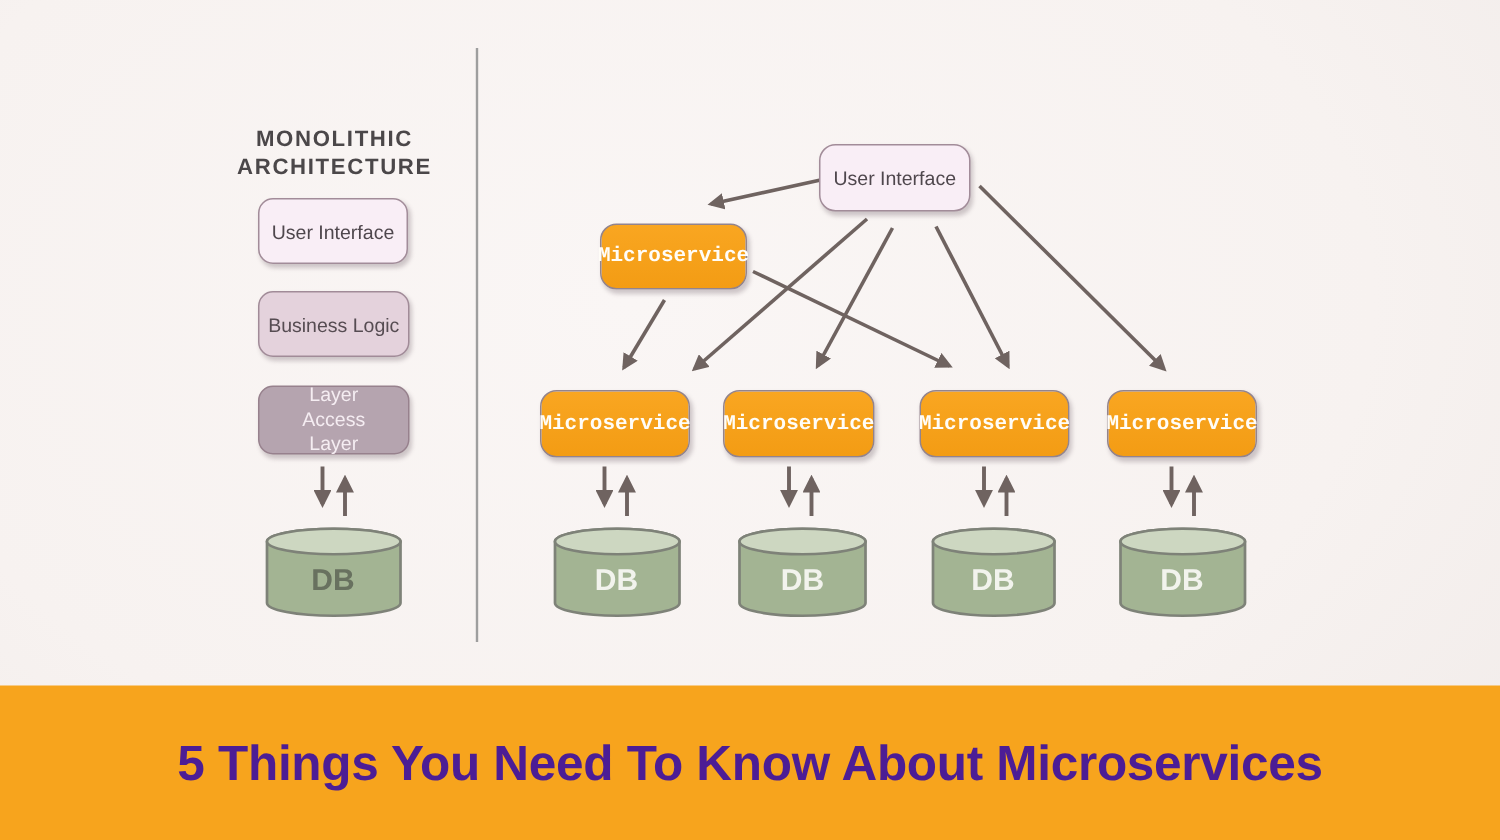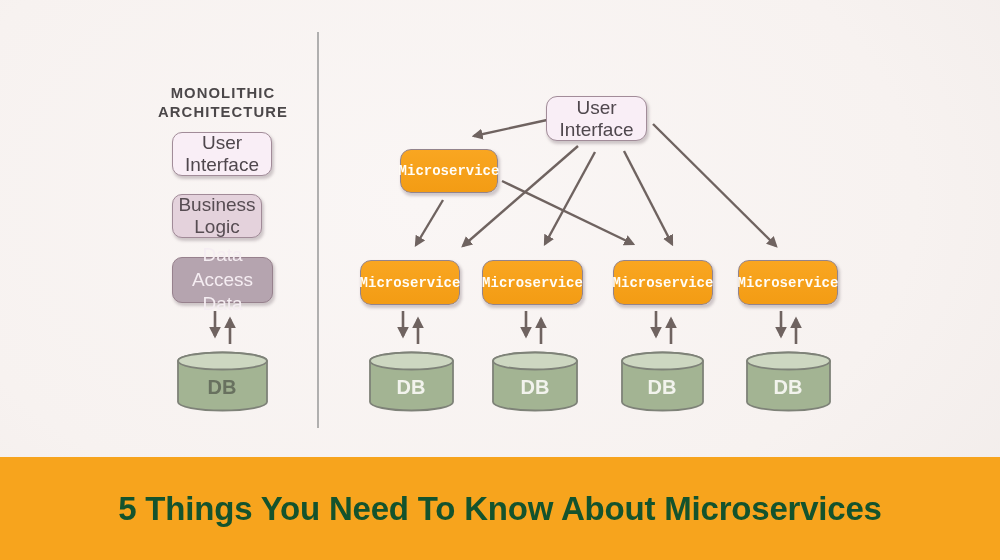--- a/index.html
+++ b/index.html
@@ -10,38 +10,38 @@
     background: radial-gradient(ellipse 900px 600px at 42% 36%, #faf6f5 0%, #f7f2f0 55%, #efe9e7 100%);
   }
   svg.layer { position:absolute; left:0; top:0; width:1000px; height:560px; }
 
   .arch-title {
     position:absolute; font-weight:700; font-size:14.8px; letter-spacing:1.1px;
     color:#4b4749; text-align:center; line-height:19px; white-space:pre-line;
   }
   .node {
     position:absolute; display:flex; align-items:center; justify-content:center;
-    text-align:center; border-radius:10px; font-size:19px;
+    text-align:center; border-radius:10px; font-size:13px;
     box-shadow:1.5px 2.5px 3px rgba(95,75,85,.28);
   }
   .pink      { background:#f9eef6; border:1.8px solid #a28c99; color:#4f474d; }
   .mauve     { background:#e4d2dc; border:1.8px solid #a18b98; color:#564c52; }
   .graymauve { background:#b5a4af; border:1.8px solid #97818d; color:#f5edf2; line-height:1.3; padding:0 14px; }
   .orange    { background:linear-gradient(#f9a621, #f39c14); border:1.8px solid #93848d;
                color:#fffdf8; font-weight:700; font-size:14px; border-radius:11px;font-family:Liberation Mono, monospace; }
   .db-label  { position:absolute; font-weight:700; font-size:20px; text-align:center; width:70px; }
   .db-dark   { color:#68715f; }
   .db-light  { color:#f2f3ed; }
 
   #banner {
     position:absolute; left:0; top:457px; width:1000px; height:103px;
     display:flex; align-items:center; justify-content:center;
   }
   #banner-text {
-    font-weight:700; font-size:33px; letter-spacing:-0.2px; color:#14532d;
+    font-weight:700; font-size:33px; letter-spacing:-0.2px; color:#4c1d95;
   }
 </style>
 </head>
 <body>
 
 <div id="stage">
 
   <svg class="layer">
     <defs>
       <marker id="ah" markerWidth="4.6" markerHeight="4.6" refX="3.6" refY="2.3" orient="auto" markerUnits="strokeWidth">
@@ -101,22 +101,22 @@
         <path d="M747,361 V402 A41.5,8.5 0 0 0 830,402 V361 A41.5,8.5 0 0 0 747,361 Z" fill="#a3b493"></path>
         <ellipse cx="788.5" cy="361" rx="41.5" ry="8.5" fill="#cdd7c1"></ellipse>
       </g>
     </g>
   </svg>
 
   <div class="arch-title" style="left:120px; top:40px; width:206px;margin-top:44px;">MONOLITHIC
 ARCHITECTURE</div>
 
   <div class="node pink" style="left:172px; top:132px; width:100px; height:44px;">User Interface</div>
-  <div class="node mauve" style="left:172px; top:194px; width:90px; height:44px;">Business Logic</div>
-  <div class="node graymauve" style="left:172px; top:257px; width:101px; height:46px;">Data Access Data</div>
+  <div class="node mauve" style="left:172px; top:194px; width:101px; height:44px;">Business Logic</div>
+  <div class="node graymauve" style="left:172px; top:257px; width:101px; height:46px;">Layer Access Layer</div>
 
   <div class="db-label db-dark" style="left:187px; top:376px;">DB</div>
 
 
   <div class="node pink" style="left:546px; top:96px; width:101px; height:45px; border-radius:11px;">User Interface</div>
 
   <div class="node orange" style="left:400px; top:149px; width:98px; height:44px;">Microservice</div>
 
   <div class="node orange" style="left:360px; top:260px; width:100px; height:45px;">Microservice</div>
   <div class="node orange" style="left:482px; top:260px; width:101px; height:45px;">Microservice</div>

